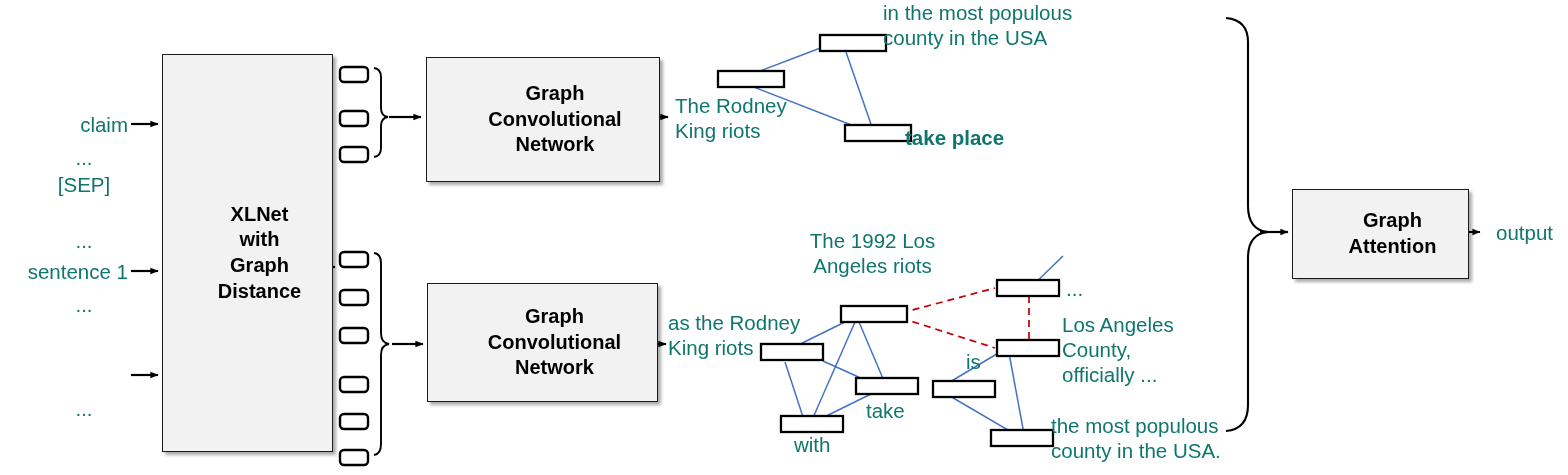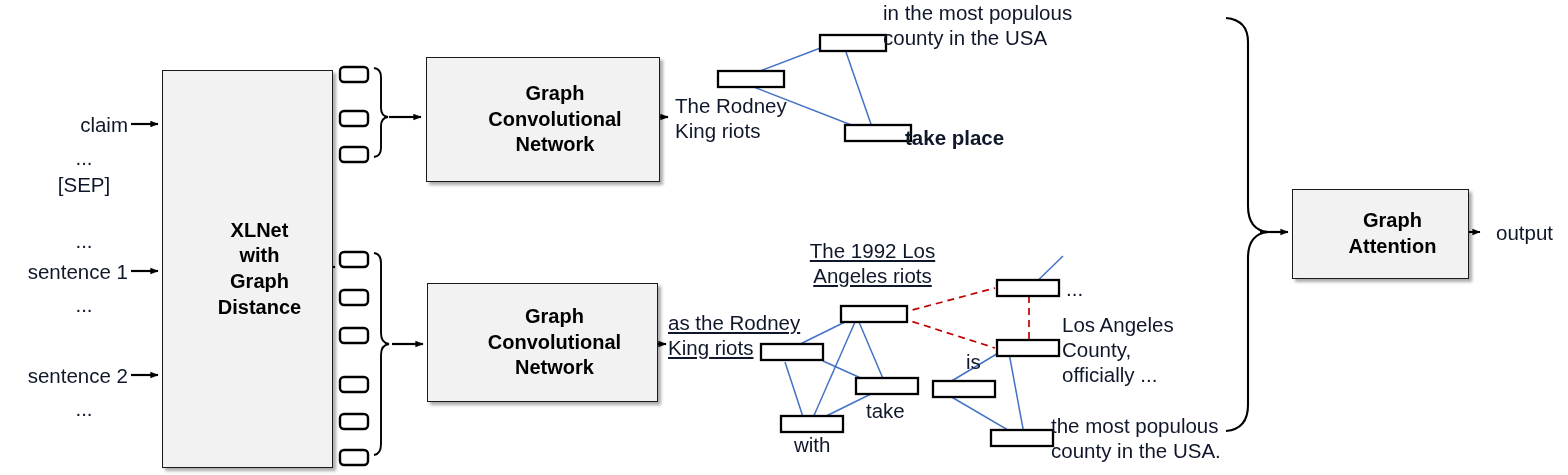--- a/index.html
+++ b/index.html
@@ -4,26 +4,26 @@
 <style>
   html,body{margin:0;padding:0;background:#ffffff;}
   body{width:1568px;height:475px;font-family:"Liberation Sans",sans-serif;color:#000;}
   #stage{position:relative;width:1568px;height:475px;overflow:hidden;background:#fff;}
   svg.layer{position:absolute;left:0;top:0;width:1568px;height:475px;overflow:visible;}
 
   .proc-box{position:absolute;background:#f2f2f2;border:1.6px solid #1a1a1a;
             box-shadow:3px 3px 3px rgba(0,0,0,.33);
             display:flex;align-items:center;justify-content:center;text-align:center;
             font-weight:bold;line-height:1.28;padding-left:24px;}
-  #xlnet-box{left:162px;top:70px;width:145px;height:396px;font-size:20px;}
+  #xlnet-box{left:162px;top:54px;width:145px;height:396px;font-size:20px;}
   #gcn-box-1{left:426px;top:57px;width:208px;height:123px;font-size:20px;}
   #gcn-box-2{left:427px;top:283px;width:205px;height:117px;font-size:20px;}
   #gat-box{left:1292px;top:189px;width:151px;height:88px;font-size:20px;}
 
-  .txt{position:absolute;font-size:20.5px;line-height:1.22;white-space:pre;color:#0f172a;}
+  .txt{position:absolute;font-size:20.5px;line-height:1.22;white-space:pre;color:#0f766e;}
   .txt.r{text-align:right;}
   .txt.c{text-align:center;}
 </style>
 </head>
 <body>
 
 <div id="stage">
 
   <svg class="layer" viewBox="0 0 1568 475">
     <defs>
@@ -108,21 +108,20 @@
 
     <line x1="1445" y1="232" x2="1480" y2="232" stroke="#000" stroke-width="2.2" marker-end="url(#ah)"></line>
   </svg>
 
   <div class="txt r" style="left:0px;top:112px;width:128px;">claim</div>
   <div class="txt c" style="left:40px;top:145px;width:88px;">...</div>
   <div class="txt c" style="left:38px;top:172px;width:92px;">[SEP]</div>
   <div class="txt c" style="left:40px;top:228px;width:88px;">...</div>
   <div class="txt r" style="left:0px;top:259px;width:128px;">sentence 1</div>
   <div class="txt c" style="left:40px;top:292px;width:88px;">...</div>
-  <div class="txt r" style="left:0px;top:363px;width:128px;">sentence 2</div>
   <div class="txt c" style="left:40px;top:396px;width:88px;">...</div>
 
   <div class="proc-box" id="xlnet-box">
     <span style="white-space:pre-line;">XLNet
 with
 Graph
 Distance</span>
   </div>
   <div class="proc-box" id="gcn-box-1">
     <span style="white-space:pre-line;">Graph
@@ -140,23 +139,23 @@
   </div>
 
   <div class="txt" style="left:1488px;top:220px;margin-left:8px;">output</div>
 
   <div class="txt" style="left:675px;top:93px;">The Rodney
 King riots</div>
   <div class="txt" style="left:883px;top:0px;">in the most populous
 county in the USA</div>
   <div class="txt" style="left:905px;top:125px;font-weight:bold;">take place</div>
 
-  <div class="txt" style="left:668px;top:310px;text-decoration:underline;">as the Rodney
+  <div class="txt" style="left:668px;top:310px;">as the Rodney
 King riots</div>
-  <div class="txt c" style="left:795px;top:238px;width:155px;text-decoration:underline;">The 1992 Los
+  <div class="txt c" style="left:795px;top:228px;width:155px;">The 1992 Los
 Angeles riots</div>
   <div class="txt" style="left:866px;top:398px;">take</div>
   <div class="txt" style="left:794px;top:432px;">with</div>
   <div class="txt" style="left:938px;top:349px;margin-left:28px;">is</div>
   <div class="txt" style="left:1066px;top:276px;">...</div>
   <div class="txt" style="left:1062px;top:312px;">Los Angeles
 County,
 officially ...</div>
   <div class="txt" style="left:1051px;top:413px;">the most populous
 county in the USA.</div>

